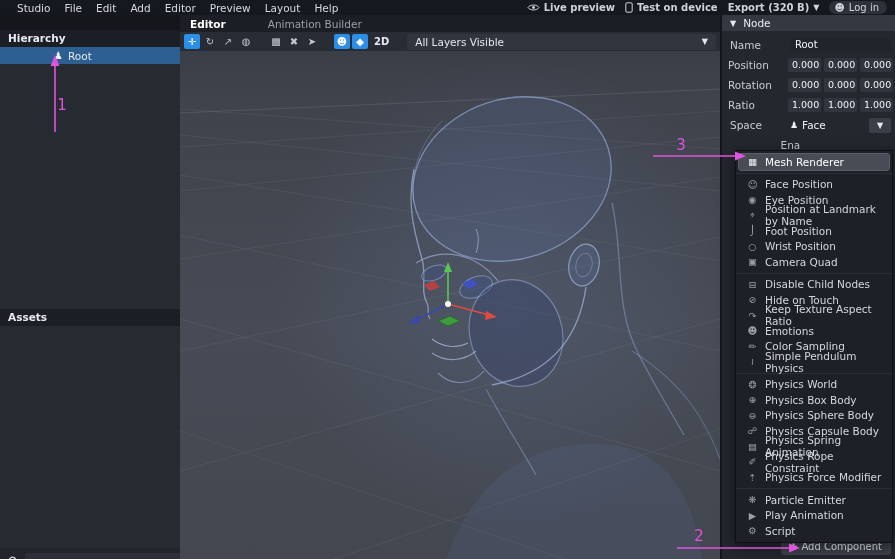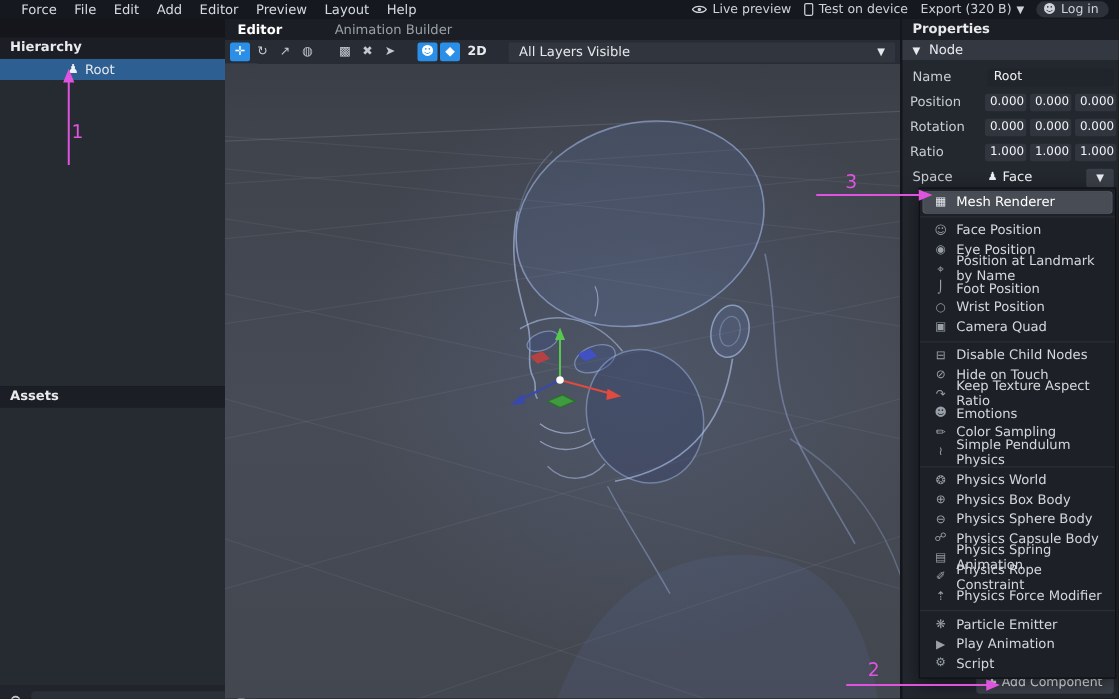--- a/index.html
+++ b/index.html
@@ -4,21 +4,21 @@
 <style>
   * { margin:0; padding:0; box-sizing:border-box; }
   html,body { width:895px; height:559px; background:#14161b; font-family:"DejaVu Sans", sans-serif; overflow:hidden; }
   .page { position:relative; width:895px; height:559px; background:#14161b; color:#d6d9de; }
 
   
   .menubar { position:absolute; left:0; top:0; width:895px; height:15px; background:#15181e; display:flex; align-items:center; font-size:10.5px; z-index:5; }
   .menubar-left { display:flex; align-items:center; padding-left:10px; gap:0; }
   .menu-item { padding:0 7px; color:#d6d9de; cursor:default; }
   .menubar-right { margin-left:auto; display:flex; align-items:center; gap:10px; padding-right:8px; font-size:10px; color:#cfd3d9; }
-  .tb-act { display:flex; align-items:center; gap:4px; }
+  .tb-act { display:flex; align-items:center; gap:4px;font-weight:bold; }
   .login-pill { display:flex; align-items:center; gap:4px; background:#2c313a; border-radius:9px; padding:1px 8px 1px 5px; }
   .chev { font-size:8px; color:#cfd3d9; }
 
   
   .left-col  { position:absolute; left:0;  top:30px; width:206px; height:544px; display:flex; flex-direction:column; }
   .center-col{ position:absolute; left:180px; top:15px; width:540px; height:544px; display:flex; flex-direction:column; }
   .right-col { position:absolute; left:722px; top:15px; width:173px; height:544px; background:#23272e; display:flex; flex-direction:column; position:absolute; }
 
   .panel-header { height:17px; background:#1b1e24; font-size:10.5px; font-weight:bold; color:#e8eaee; line-height:17px; padding:0 8px; display:flex; align-items:center; }
   .panel-header .plus { margin-left:auto; font-weight:bold; color:#e8eaee; font-size:12px; cursor:default; }
@@ -82,21 +82,21 @@
 
   .icon-svg { display:block; }
 </style>
 </head>
 <body>
 
 <div class="page">
 
   <div class="menubar">
     <div class="menubar-left" id="menubar-items">
-        <span class="menu-item">Force</span>
+        <span class="menu-item">Studio</span>
         <span class="menu-item">File</span>
         <span class="menu-item">Edit</span>
         <span class="menu-item">Add</span>
         <span class="menu-item">Editor</span>
         <span class="menu-item">Preview</span>
         <span class="menu-item">Layout</span>
         <span class="menu-item">Help</span>
       </div>
     <div class="menubar-right">
       <div class="tb-act">
@@ -239,23 +239,20 @@
           <polygon points="317,266 306,260 305,269" fill="#e04b3f"></polygon>
           <line x1="268" y1="253" x2="236" y2="269" stroke="#3949ab" stroke-width="1.6"></line>
           <polygon points="228,273 238,264 240,272" fill="#3949ab"></polygon>
           <circle cx="268" cy="253" r="3" fill="#ffffff"></circle>
         </g>
       </svg>
     </div>
   </div>
 
   <div class="right-col">
-    <div class="panel-header">
-      <span>Properties</span>
-    </div>
     <div class="section-header">
       <span class="caret">▼</span>
       <span>Node</span>
     </div>
     <div class="prop-rows">
       <div class="prop-row">
         <span class="prop-label">Name</span>
         <div class="prop-fields">
             <span class="name-field">Root</span>
           </div>

